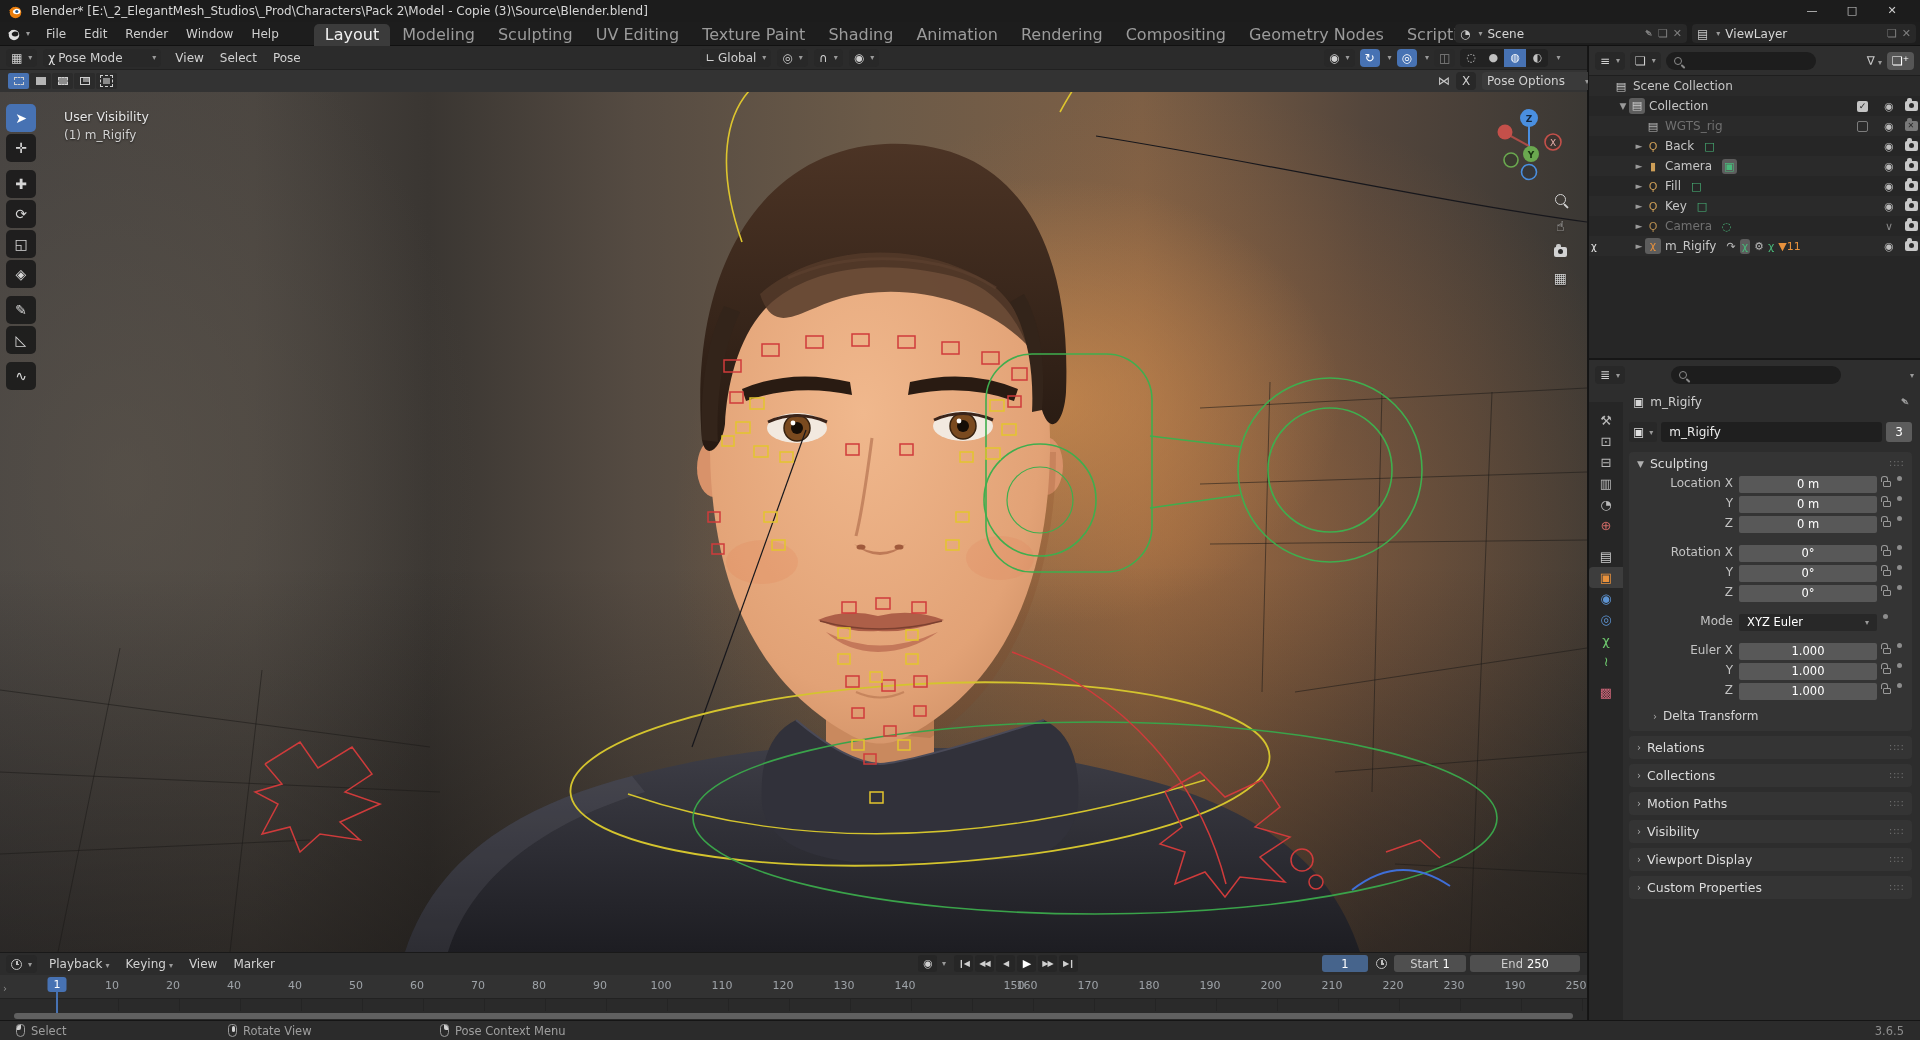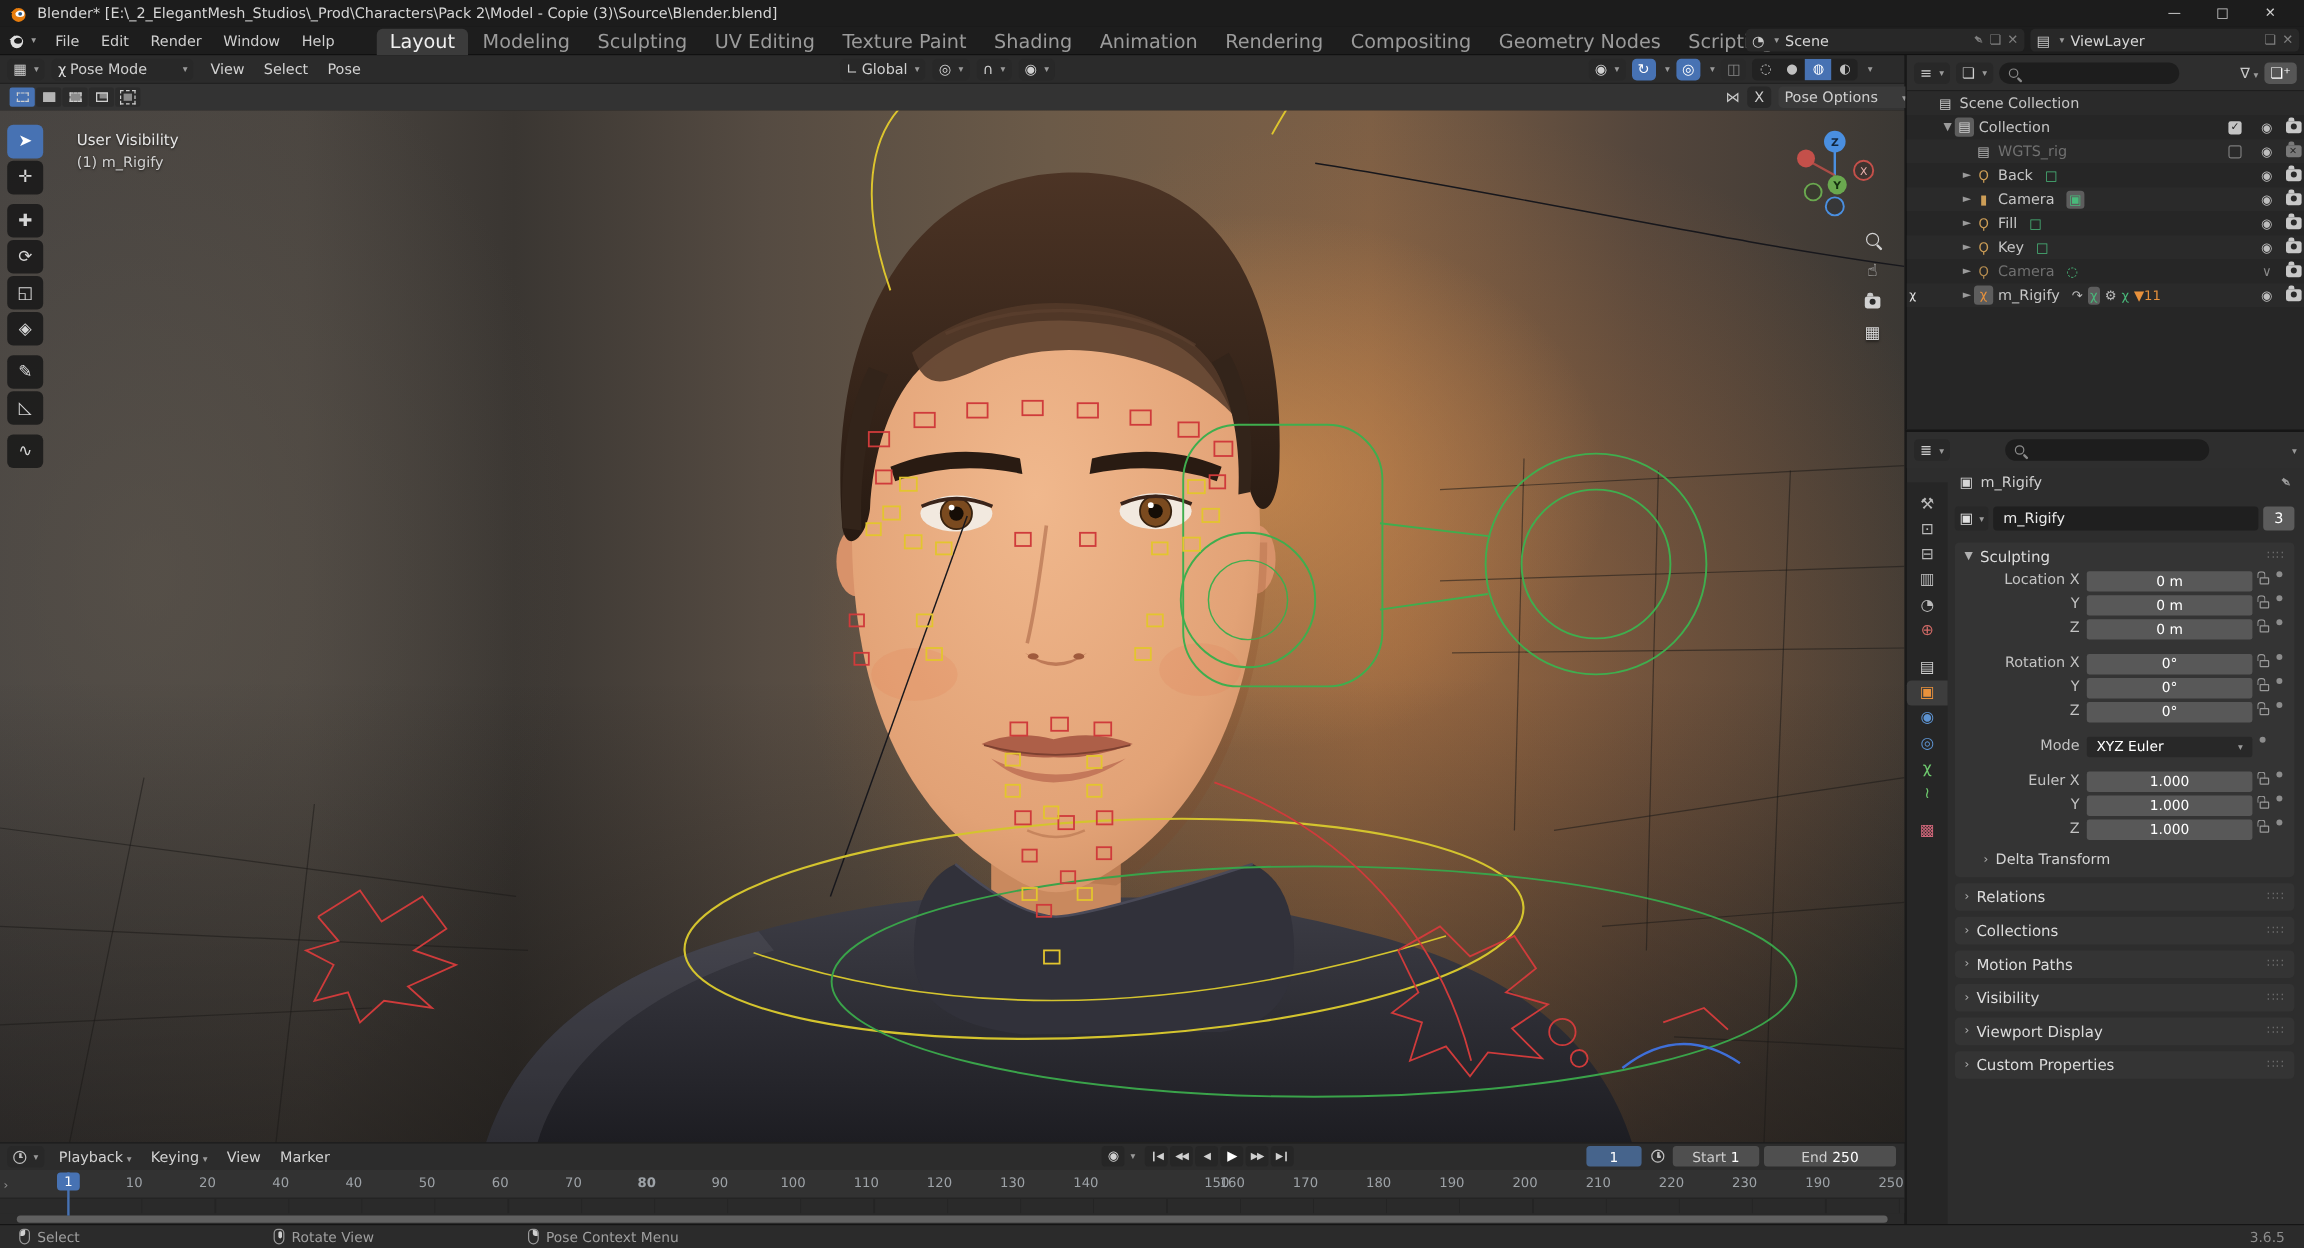--- a/index.html
+++ b/index.html
@@ -608,21 +608,21 @@
     </div>
     <div id="tl-ruler">
       <div id="frame-chip" style="left:57px">1</div>
     <span class="tick" style="left: 111.9px;">10</span>
         <span class="tick" style="left: 172.9px;">20</span>
         <span class="tick" style="left: 233.9px;">40</span>
         <span class="tick" style="left: 294.9px;">40</span>
         <span class="tick" style="left: 355.9px;">50</span>
         <span class="tick" style="left: 416.9px;">60</span>
         <span class="tick" style="left: 477.9px;">70</span>
-        <span class="tick" style="left: 538.9px; font-weight: bold;">80</span>
+        <span class="tick" style="left: 538.9px;">80</span>
         <span class="tick" style="left: 599.9px;">90</span>
         <span class="tick" style="left: 660.9px;">100</span>
         <span class="tick" style="left: 721.9px;">110</span>
         <span class="tick" style="left: 782.9px;">120</span>
         <span class="tick" style="left: 843.9px;">130</span>
         <span class="tick" style="left: 904.9px;">140</span>
         <span class="tick" style="left: 1014px;">150</span>
         <span class="tick" style="left: 1026.9px;">160</span>
         <span class="tick" style="left: 1087.9px;">170</span>
         <span class="tick" style="left: 1148.9px;">180</span>

